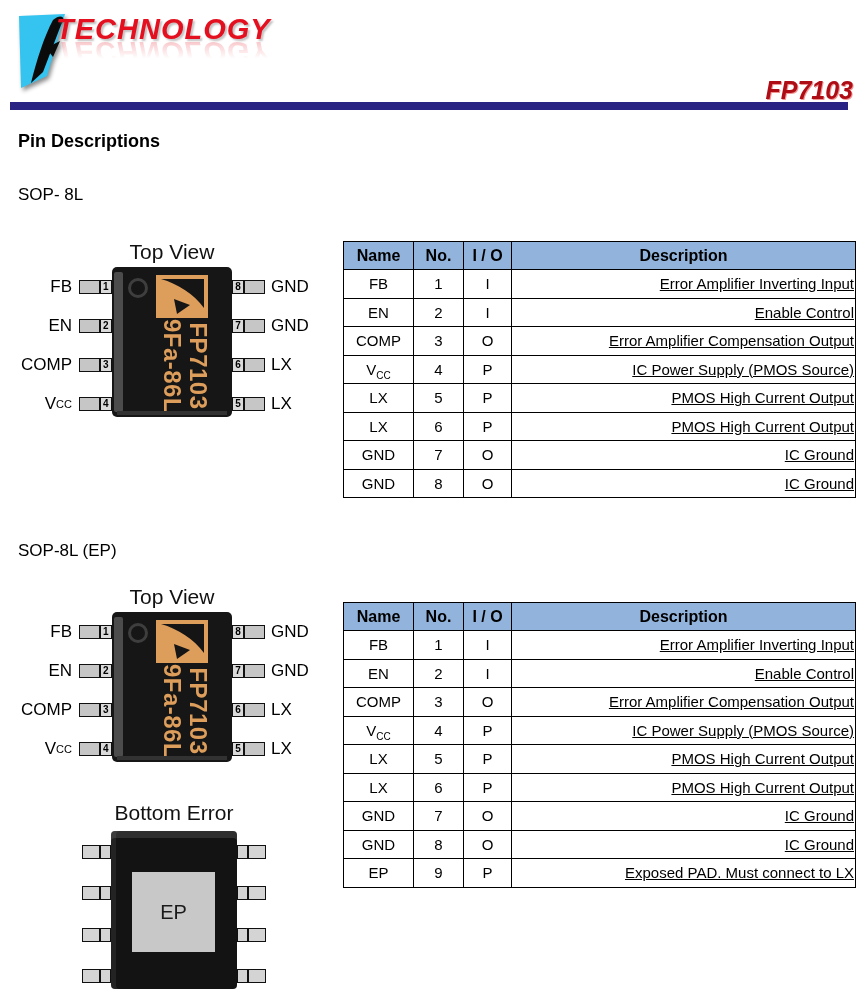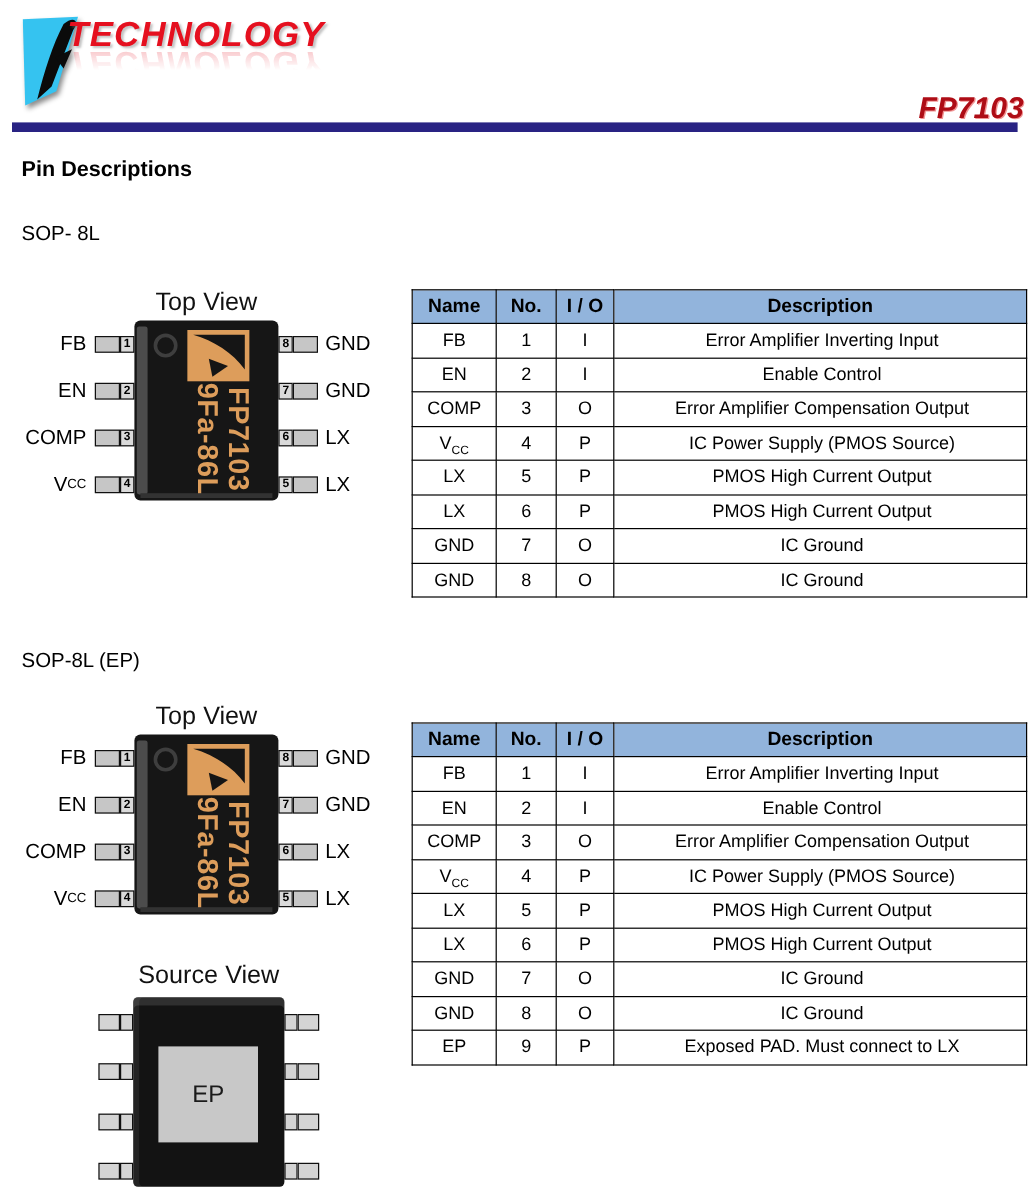--- a/index.html
+++ b/index.html
@@ -72,21 +72,21 @@
   .chip-b .pad{position:absolute;left:21px;top:41px;width:83px;height:80px;background:#c8c8c8;
     display:flex;align-items:center;justify-content:center;font-size:20px;color:#1a1a1a;}
 
   
   .pin-table{position:absolute;left:343px;border-collapse:collapse;table-layout:fixed;width:512px;border-radius:30px;}
   #table1{top:241px;}
   #table2{top:602px;}
   .pin-table th,.pin-table td{border:1.7px solid #000;font-size:15px;overflow:hidden;}
   .pin-table th{background:#92b4dc;font-weight:bold;font-size:16px;height:25px;}
   .pin-table td{height:25.5px;text-align:center;}
-  .pin-table td.desc{text-align:center;padding-left:4px;}
+  .pin-table td.desc{text-align:right;padding-left:4px;text-decoration:underline;}
   .pin-table col.c-name{width:70px;}
   .pin-table col.c-no{width:50px;}
   .pin-table col.c-io{width:48px;}
   .pin-table col.c-desc{width:344px;}
   .pin-table sub{font-size:10px;line-height:0;}
 </style>
 </head>
 <body>
 
 <div class="page">
@@ -219,21 +219,21 @@
           </svg>
           <div class="marking">
             <div>FP7103</div>
             <div>9Fa-86L</div>
           </div>
         </div>
       </div>
   </div>
 
   <div id="dipb">
-    <div class="dip-title">Source View</div>
+    <div class="dip-title">Bottom Error</div>
     <div class="dipb-grid">
         <div class="bpin pleft" style="grid-area: 1 / 1;">
           <span class="c1"></span>
           <span class="c2"></span>
         </div>
         <div class="bpin" style="grid-area: 1 / 3;">
           <span class="c2"></span>
           <span class="c1"></span>
         </div>
         <div class="bpin pleft" style="grid-area: 2 / 1;">

